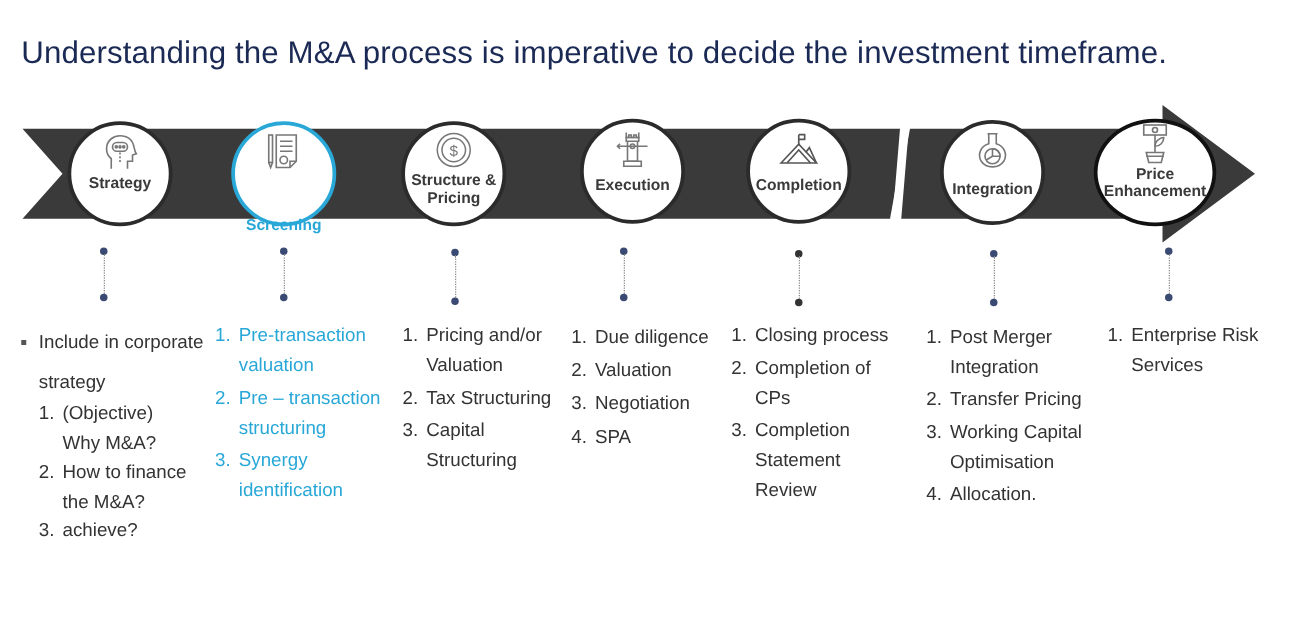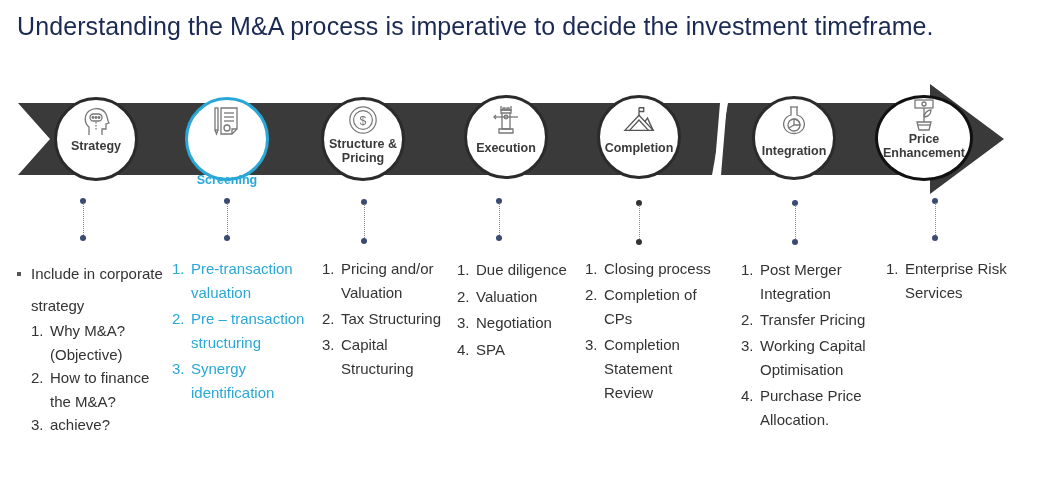--- a/index.html
+++ b/index.html
@@ -1,21 +1,21 @@
 <!DOCTYPE html>
 <html><head>
   <meta charset="utf-8">
   <style>
     * { box-sizing: border-box; margin: 0; padding: 0; }
     body {
       width: 1040px; height: 496px; background: #ffffff; position: relative; overflow: hidden;
       font-family: "Liberation Sans", sans-serif;
     }
     .title {
-      position: absolute; left: 17px; top: 12px; font-size: 25px; color: #1b2a55;
+      position: absolute; left: 17px; top: 28px; font-size: 25px; color: #1b2a55;
       font-family: "Liberation Sans", sans-serif; white-space: nowrap; letter-spacing: 0.1px;
     }
     .band { position: absolute; left: 0; top: 0; width: 1040px; height: 496px; }
     .stage {
       position: absolute; width: 80px; height: 80px; border-radius: 50%;
       background: #ffffff; border: 3.5px solid #2b2b2b;
       display: flex; flex-direction: column; align-items: center; justify-content: flex-start;
     }
     .stage.active { border-color: #29a8d8; }
     .stage .icon { margin-top: 5px; width: 34px; height: 34px; display: flex; align-items: center; justify-content: center; }
@@ -185,22 +185,22 @@
 </div>
 
 <div class="col" style="left:17px; top:262px; width:150px; line-height:23.5px;">
   <div class="bullet">
     <div>Include in corporate</div>
     <div style="margin-top:8px;">strategy</div>
   </div>
   <ol style="padding-left:14px; margin-top:2px;">
     <li>
         <span class="num">1.</span>
+        <div>(Objective)</div>
         <div>Why M&amp;A?</div>
-        <div>(Objective)</div>
       </li>
     <li>
         <span class="num">2.</span>
         <div>How to finance</div>
         <div>the M&amp;A?</div>
       </li>
     <li>
         <span class="num">3.</span>
         <div>achieve?</div>
       </li>
@@ -297,21 +297,20 @@
         <span class="num">2.</span>
         <div>Transfer Pricing</div>
       </li>
     <li style="margin-top:2px;">
         <span class="num">3.</span>
         <div>Working Capital</div>
         <div>Optimisation</div>
       </li>
     <li style="margin-top:2px;">
         <span class="num">4.</span>
-        <div>Purchase Price</div>
         <div>Allocation.</div>
       </li>
   </ol>
 </div>
 
 <div class="col" style="left:886px; top:257px; width:140px;">
   <ol>
     <li>
         <span class="num">1.</span>
         <div>Enterprise Risk</div>

